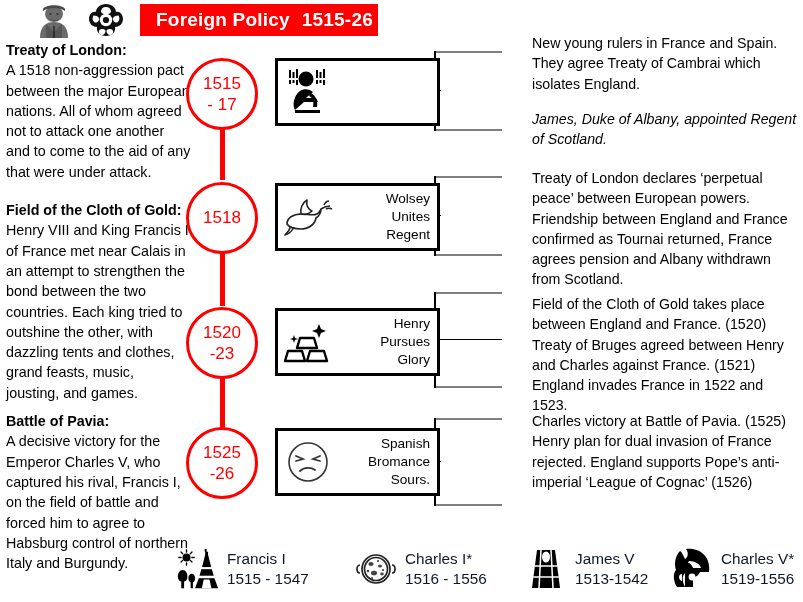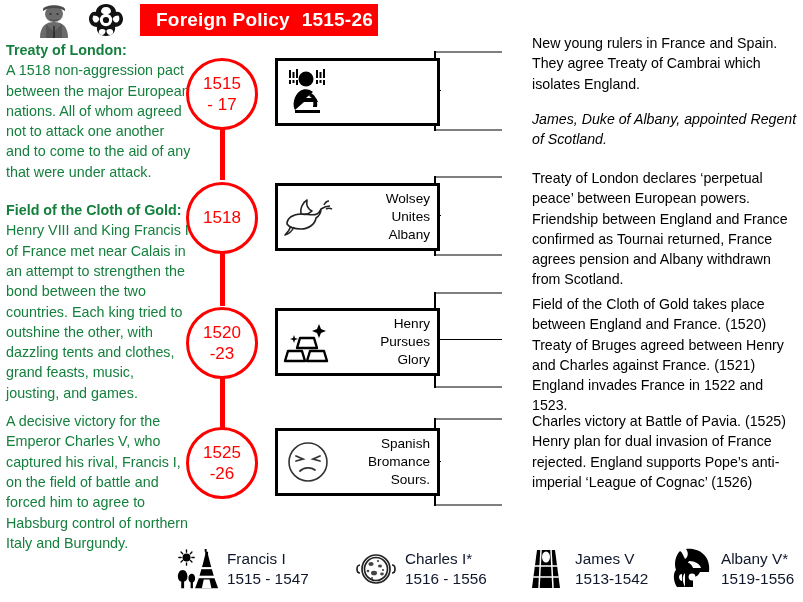--- a/index.html
+++ b/index.html
@@ -24,21 +24,21 @@
     position:absolute;left:140px;top:4px;width:238px;height:32px;
     background:#FF0000;
     display:flex;align-items:center;justify-content:center;
     color:#ffffff;font-weight:bold;font-size:19px;letter-spacing:.2px;
   }
   .title-bar .t1{margin-right:12px;padding-left:11px;}
 
   
   .left-col{
     position:absolute;left:6px;top:40px;width:185px;
-    color:#15803d;
+    color:#000000;
   }
   .lblock{margin-bottom:16px;}
   .lhead{font-weight:bold;font-size:14.3px;line-height:1.42;}
   .lbody{font-size:14.3px;line-height:1.42;}
 
   
   .tl-line{
     position:absolute;background:#FF0000;width:5px;left:219.5px;
   }
   .circle{
@@ -149,20 +149,21 @@
   <div class="left-col">
     <div class="lblock" style="margin-bottom:18px;">
       <div class="lhead">Treaty of London:</div>
       <div class="lbody">A 1518 non-aggression pact between the major European nations. All of whom agreed not to attack one another and to come to the aid of any that were under attack.</div>
     </div>
     <div class="lblock" style="margin-bottom:8px;">
       <div class="lhead">Field of the Cloth of Gold:</div>
       <div class="lbody">Henry VIII and King Francis I of France met near Calais in an attempt to strengthen the bond between the two countries. Each king tried to outshine the other, with dazzling tents and clothes, grand feasts, music, jousting, and games.</div>
     </div>
     <div class="lblock">
+      <div class="lhead">Battle of Pavia:</div>
       <div class="lbody">A decisive victory for the Emperor Charles V, who captured his rival, Francis I, on the field of battle and forced him to agree to Habsburg control of northern Italy and Burgundy.</div>
     </div>
   </div>
 
   <div class="tl-line" style="top:128px;height:52px;"></div>
   <div class="tl-line" style="top:250px;height:56px;"></div>
   <div class="tl-line" style="top:376px;height:52px;"></div>
 
   <div class="circle" style="left:186px;top:58px;">
     <span>1515</span>
@@ -243,21 +244,21 @@
           <path d="M40 15 C43 13 46 12 49 12"></path>
           <path d="M43 11 C44 9 46 7 48 7"></path>
           <path d="M45 15 C47 14 49 14 51 15"></path>
         </g>
         <circle cx="38.2" cy="18.6" r="0.9" fill="#222"></circle>
       </svg>
     </div>
     <div class="lbl">
       <span>Wolsey</span>
       <span>Unites</span>
-      <span>Albany</span>
+      <span>Regent</span>
     </div>
   </div>
 
   <div class="mbox" style="left:275px;top:428px;">
     <div class="ico">
       <svg width="50" height="50" viewBox="0 0 50 50">
         <circle cx="25" cy="25" r="19" fill="none" stroke="#333333" stroke-width="1.6"></circle>
         <g fill="none" stroke="#333333" stroke-width="1.8" stroke-linecap="round">
           <path d="M13 19 L20 22 L13 24"></path>
           <path d="M37 19 L30 22 L37 24"></path>
@@ -394,20 +395,20 @@
             <path d="M11 4 C6 9 5 17 7 23 C4 26 4 34 8 40 L16 40 C13 34 13 29 16 26 L16 40 L24 40 L24 30 C27 30 30 28 31 25 L40 25 C41 18 39 10 33 6 C30 3 22 1 17 2 C20 6 19 10 16 12 C14 8 13 5 11 4 Z"></path>
           </g>
           <g fill="#ffffff">
             <path d="M20 14 C26 14 31 17 32 21 L24 21 C23 18 21 16 19 16 Z"></path>
             <circle cx="23" cy="30" r="3.4"></circle>
             <path d="M10 30 C10 28 11.5 27 13 27 L13 34 C11.5 34 10 32 10 30 Z"></path>
           </g>
         </svg>
       </div>
       <div class="lgtext">
-        <span>Albany V*</span>
+        <span>Charles V*</span>
         <span>1519-1556</span>
       </div>
     </div>
 
   </div>
 
 </div>
 
 </body></html>

